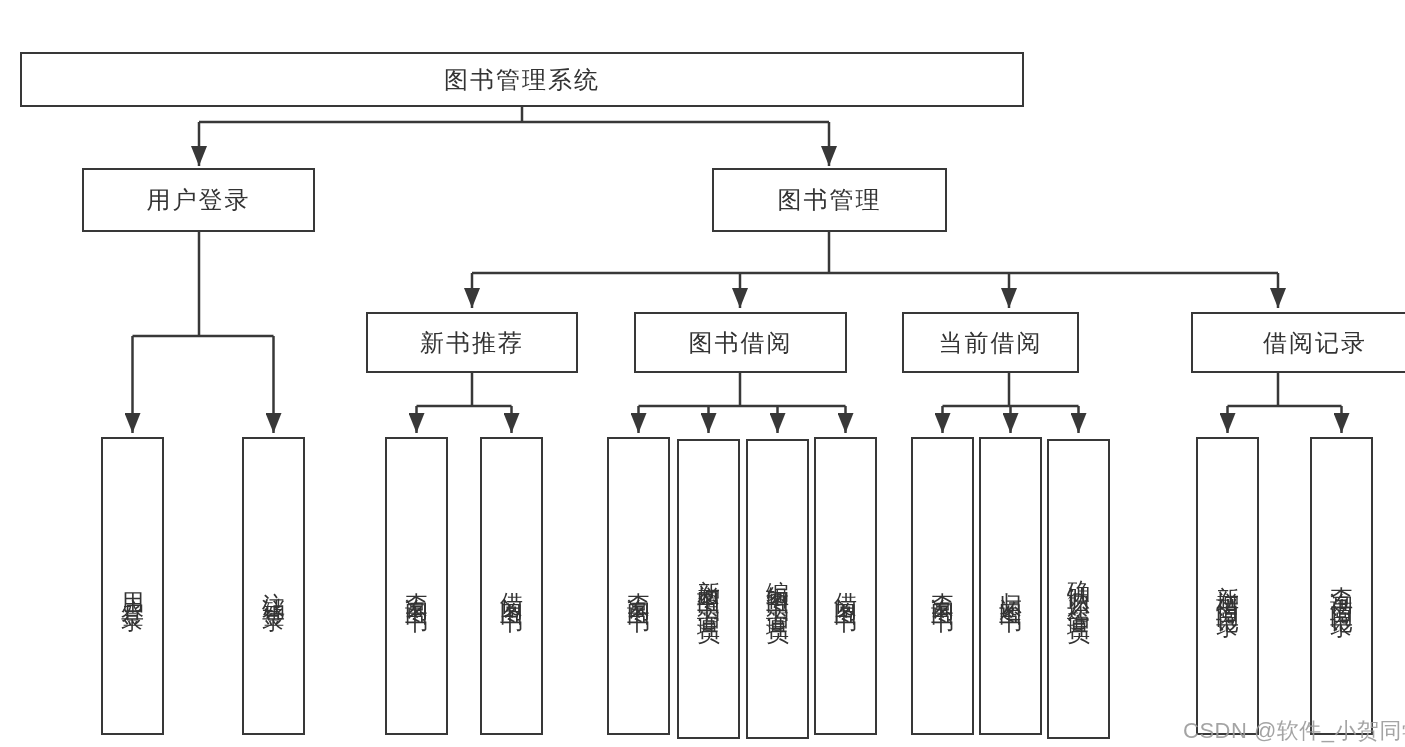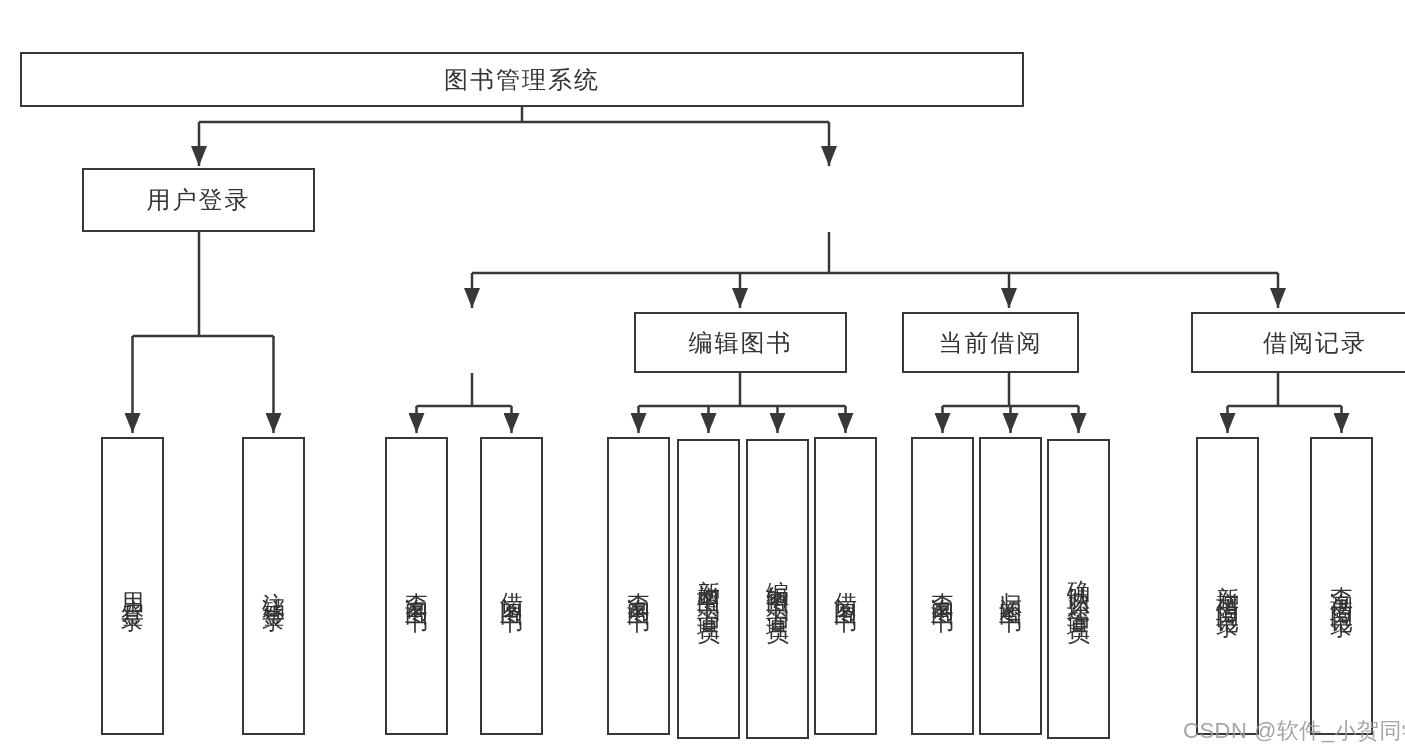--- a/index.html
+++ b/index.html
@@ -105,23 +105,29 @@
     </g>
   </svg>
 
   <div class="box h-box" style="left:20px; top:13px; width:1004px; height:55px;margin-top:39px;">
     <span>图书管理系统</span>
   </div>
 
   <div class="box h-box" style="left:82px; top:168px; width:233px; height:64px;">
     <span>用户登录</span>
   </div>
+  <div class="box h-box" style="left:712px; top:168px; width:235px; height:64px;">
+    <span>图书管理</span>
+  </div>
 
+  <div class="box h-box" style="left:366px; top:312px; width:212px; height:61px;">
+    <span>新书推荐</span>
+  </div>
   <div class="box h-box" style="left:634px; top:312px; width:213px; height:61px;">
-    <span>编辑图书</span>
+    <span>图书借阅</span>
   </div>
   <div class="box h-box" style="left:902px; top:312px; width:177px; height:61px;">
     <span>当前借阅</span>
   </div>
   <div class="box h-box" style="left:1191px; top:312px; width:248px; height:61px;">
     <span>借阅记录</span>
   </div>
 
   <div class="box v-box" style="left:101px; top:437px; width:63px; height:298px;">
     <span>用户登录</span>

